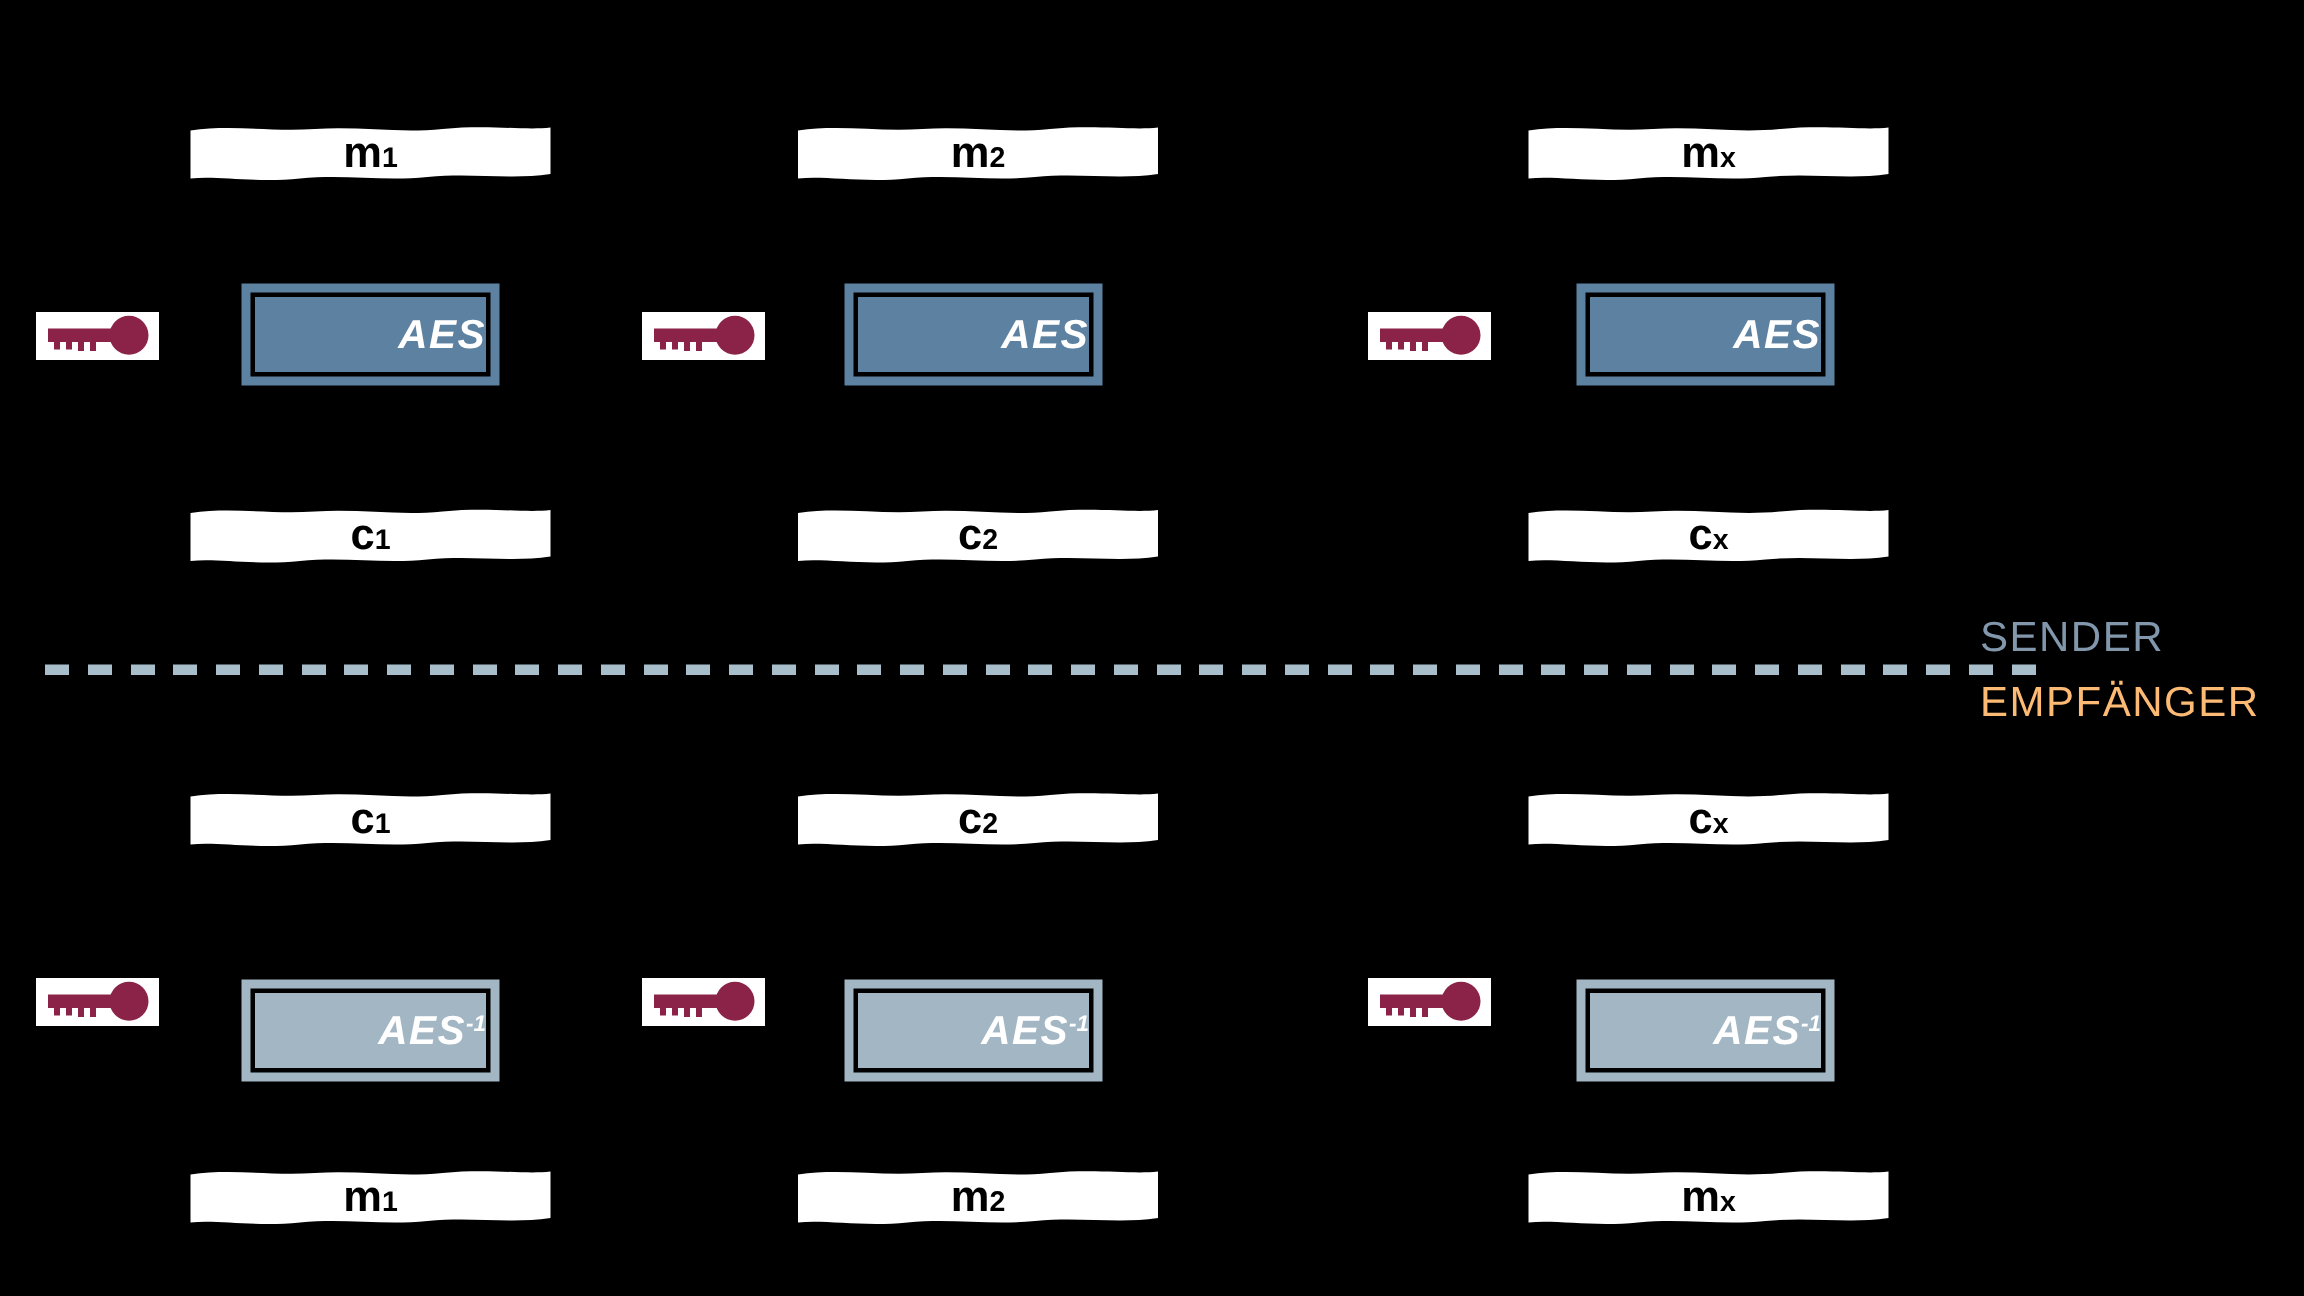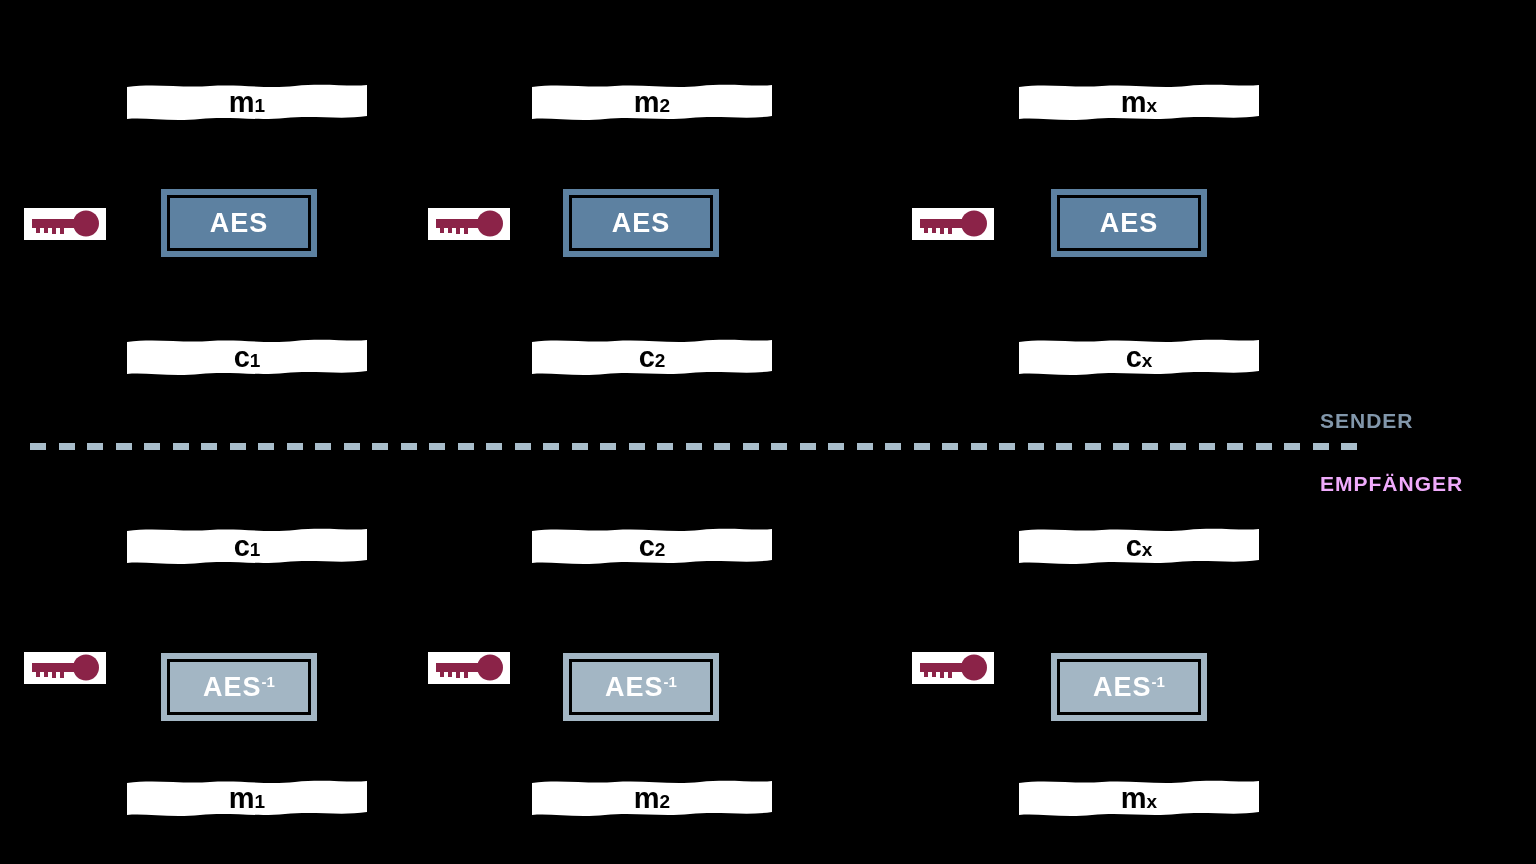--- a/index.html
+++ b/index.html
@@ -16,36 +16,36 @@
     width:100%;height:100%;color:#000;font-weight:700;font-size:29px;
   }
   .strip .lbl sub{font-size:19px;line-height:0;transform:translateY(4px);}
 
   
   .keybox{position:absolute;width:82px;height:32px;background:#fff;}
   .keybox svg{display:block;width:100%;height:100%;}
 
   
   .aes{
-    position:absolute;width:144px;height:56px;box-sizing:border-box;
-    border:3px solid #000;display:flex;align-items:center;justify-content:center;
-    color:#fff;font-weight:700;font-size:27px;letter-spacing:1px;
+    position:absolute;width:160px;height:56px;box-sizing:border-box;
+    border:3px solid #000;display:flex;align-items:center;justify-content:flex-end;
+    color:#fff;font-weight:700;font-size:27px;letter-spacing:1px;font-style:italic;
   }
   .aes sup{font-size:15px;line-height:0;vertical-align:9px;letter-spacing:0;}
   .aes-dark{background:#5d81a1;box-shadow:0 0 0 6px #5d81a1;}
   .aes-light{background:#a3b6c4;box-shadow:0 0 0 6px #a3b6c4;margin-top:20px;}
 
   
   .divider{
     position:absolute;left:30px;top:443px;width:1328px;height:7px;
     background:repeating-linear-gradient(90deg,#a9becb 0 16px,transparent 16px 28.5px);
   }
-  .side-label{position:absolute;left:1320px;font-weight:700;font-size:21px;letter-spacing:1px;white-space:nowrap;}
+  .side-label{position:absolute;left:1320px;font-weight:400;font-size:28px;letter-spacing:1px;white-space:nowrap;}
   .side-label.snd{top:409px;color:#8297ab;}
-  .side-label.rcv{top:472px;color:#f0abfc;}
+  .side-label.rcv{top:452px;color:#fdba74;}
 
   
   .p-m1{left:125px;top:81px}.p-m2{left:530px;top:81px}.p-m3{left:1017px;top:81px}
   .p-k1s{left:24px;top:208px}.p-k2s{left:428px;top:208px}.p-k3s{left:912px;top:208px}
   .p-a1s{left:167px;top:195px}.p-a2s{left:569px;top:195px}.p-a3s{left:1057px;top:195px}
   .p-c1s{left:125px;top:336px}.p-c2s{left:530px;top:336px}.p-c3s{left:1017px;top:336px}
   
   .p-c1r{left:125px;top:525px}.p-c2r{left:530px;top:525px}.p-c3r{left:1017px;top:525px}
   .p-k1r{left:24px;top:652px}.p-k2r{left:428px;top:652px}.p-k3r{left:912px;top:652px}
   .p-a1r{left:167px;top:639px}.p-a2r{left:569px;top:639px}.p-a3r{left:1057px;top:639px}

